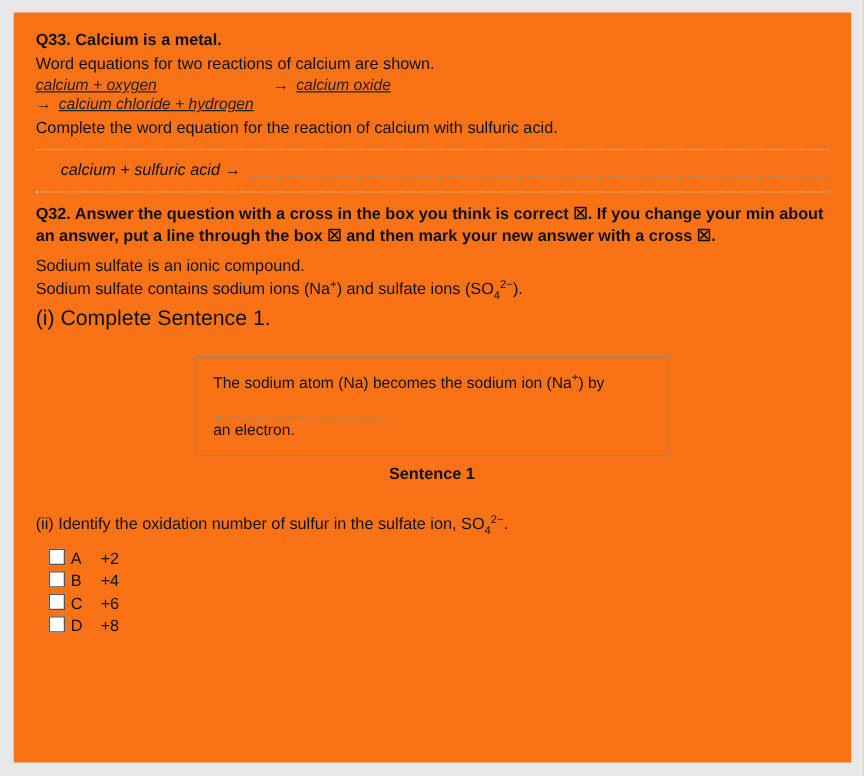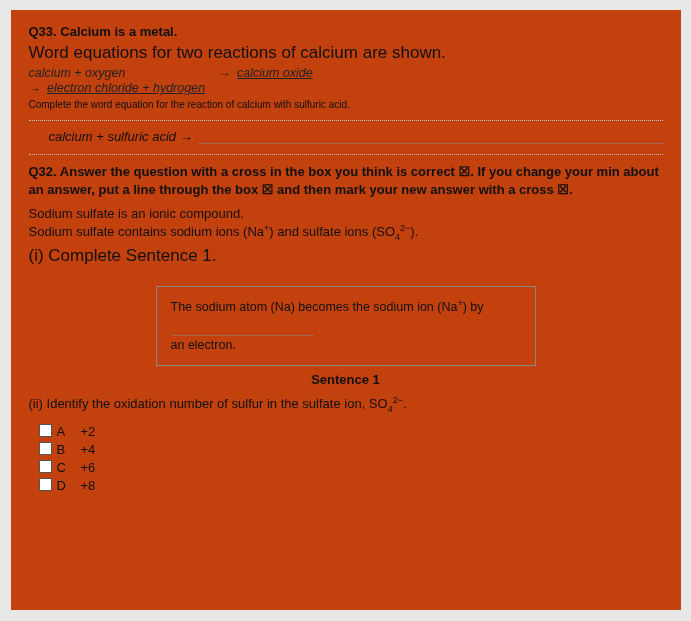--- a/index.html
+++ b/index.html
@@ -9,67 +9,68 @@
       font-size: 13px;
       color: #111;
       width: 691px;
       min-height: 621px;
       display: flex;
       justify-content: center;
       align-items: flex-start;
       padding: 10px;
     }
     .page {
-      background: #c2410c;
+      background: #f97316;
       width: 670px;
       min-height: 600px;
       padding: 14px 18px 18px 18px;
       position: relative;
     }
     .q33-title {
       font-weight: bold;
       font-size: 13px;
       margin-bottom: 4px;
     }
     .word-label {
-      font-size: 17px;
+      font-size: 13px;
       margin-bottom: 3px;
     }
     .reactions-table {
       margin-left: 0;
       margin-bottom: 4px;
     }
     .reaction-row {
       display: flex;
       align-items: center;
       font-size: 12.5px;
       margin-bottom: 1px;
     }
     .reactant {
       min-width: 190px;
       font-style: italic;
       color: #222;
+      text-decoration: underline;
     }
     .arrow {
       margin-right: 6px;
       color: #222;
     }
     .product {
       font-style: italic;
       color: #222;
       text-decoration: underline;
     }
     .complete-text {
-      font-size: 10px;
+      font-size: 13px;
       margin-bottom: 10px;
       margin-top: 2px;
     }
     .answer-box-row {
       display: flex;
-      align-items: flex-end;
+      align-items: flex-start;
       margin-left: 20px;
       margin-bottom: 10px;
     }
     .calcium-label {
       font-size: 13px;
       font-style: italic;
       white-space: nowrap;
     }
     .answer-line {
       flex: 1;
@@ -117,21 +118,21 @@
       display: inline-block;
       border-bottom: 1px dotted #888;
       width: 140px;
       vertical-align: bottom;
       margin-left: 2px;
     }
     .sentence-label {
       text-align: center;
       font-weight: bold;
       font-size: 13px;
-      margin-bottom: 8px;
+      margin-bottom: 24px;
     }
     .part-ii {
       font-size: 13px;
       margin-bottom: 10px;
     }
     .options-grid {
       display: grid;
       grid-template-columns: 18px 24px 36px;
       row-gap: 3px;
       margin-left: 10px;
@@ -162,21 +163,21 @@
   <div class="word-label">Word equations for two reactions of calcium are shown.</div>
 
   <div class="reactions-table">
     <div class="reaction-row">
       <span class="reactant">calcium + oxygen</span>
       <span class="arrow">→</span>
       <span class="product">calcium oxide</span>
     </div>
     <div class="reaction-row">
       <span class="arrow">→</span>
-      <span class="product">electron chloride + hydrogen</span>
+      <span class="product">calcium chloride + hydrogen</span>
     </div>
   </div>
 
   <div class="complete-text">Complete the word equation for the reaction of calcium with sulfuric acid.</div>
 
   <hr class="divider-dots">
 
   <div class="answer-box-row">
     <span class="calcium-label">calcium + sulfuric acid →</span>
     <div class="answer-line"></div>

